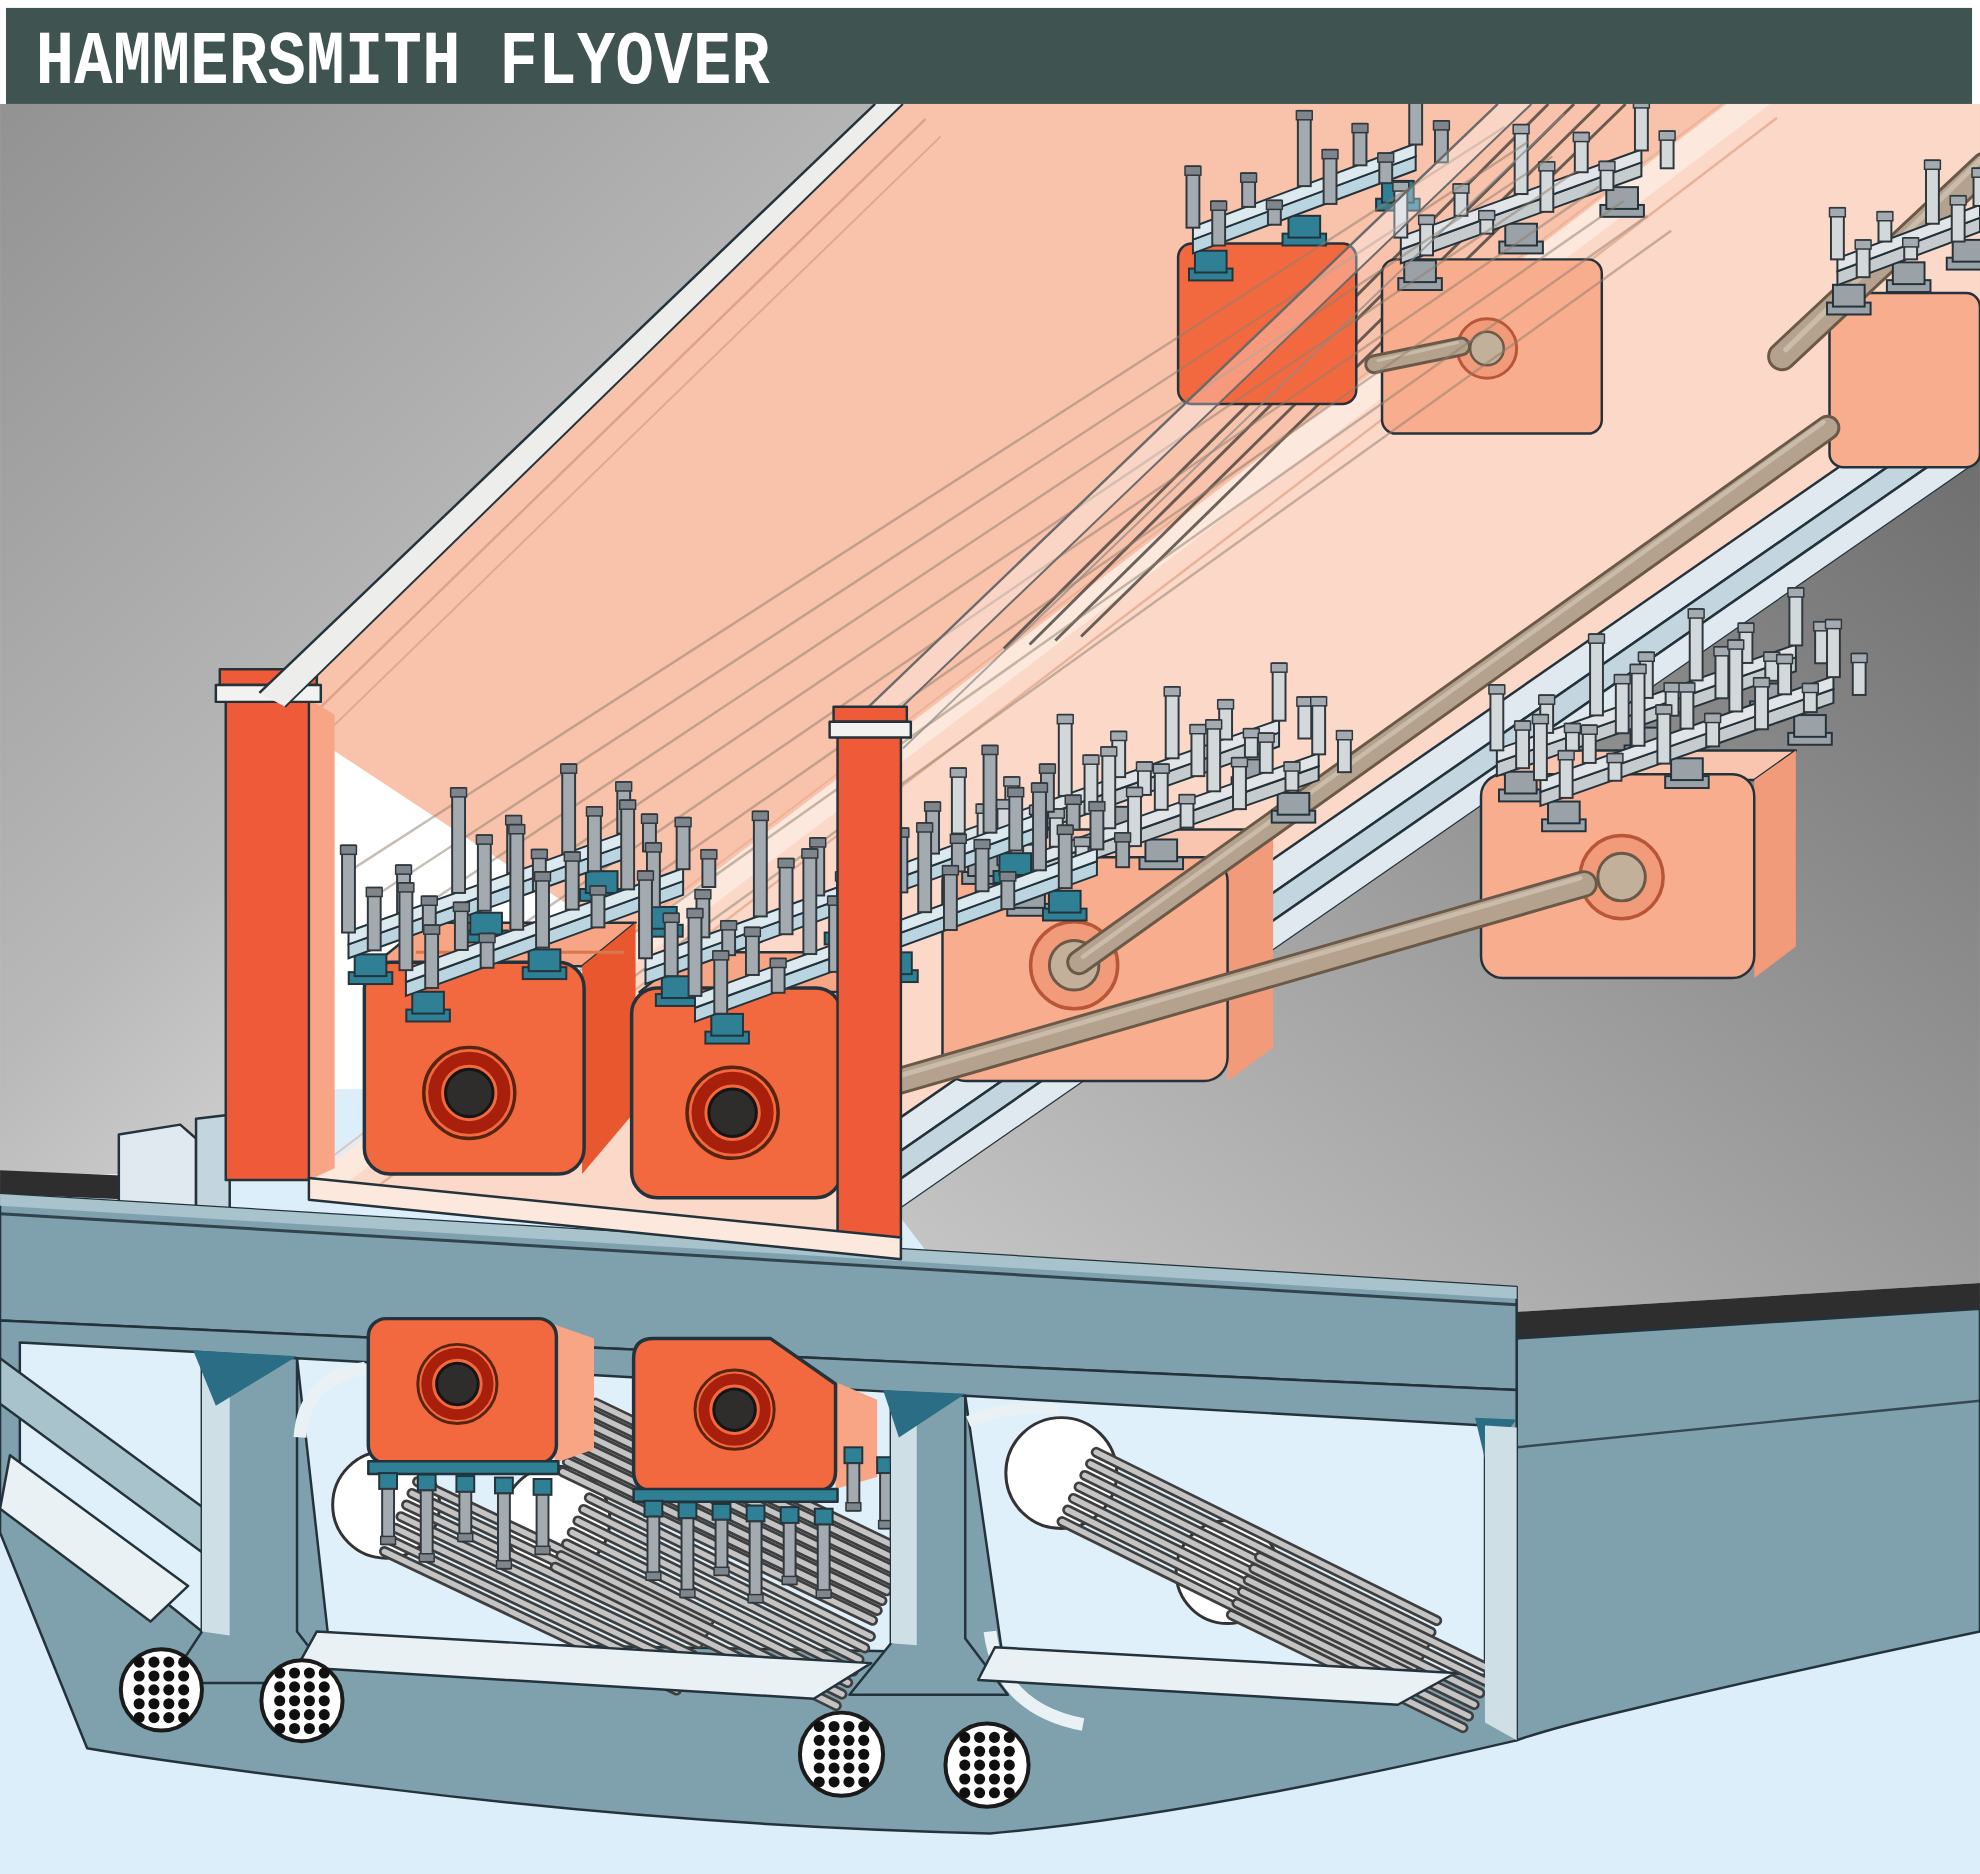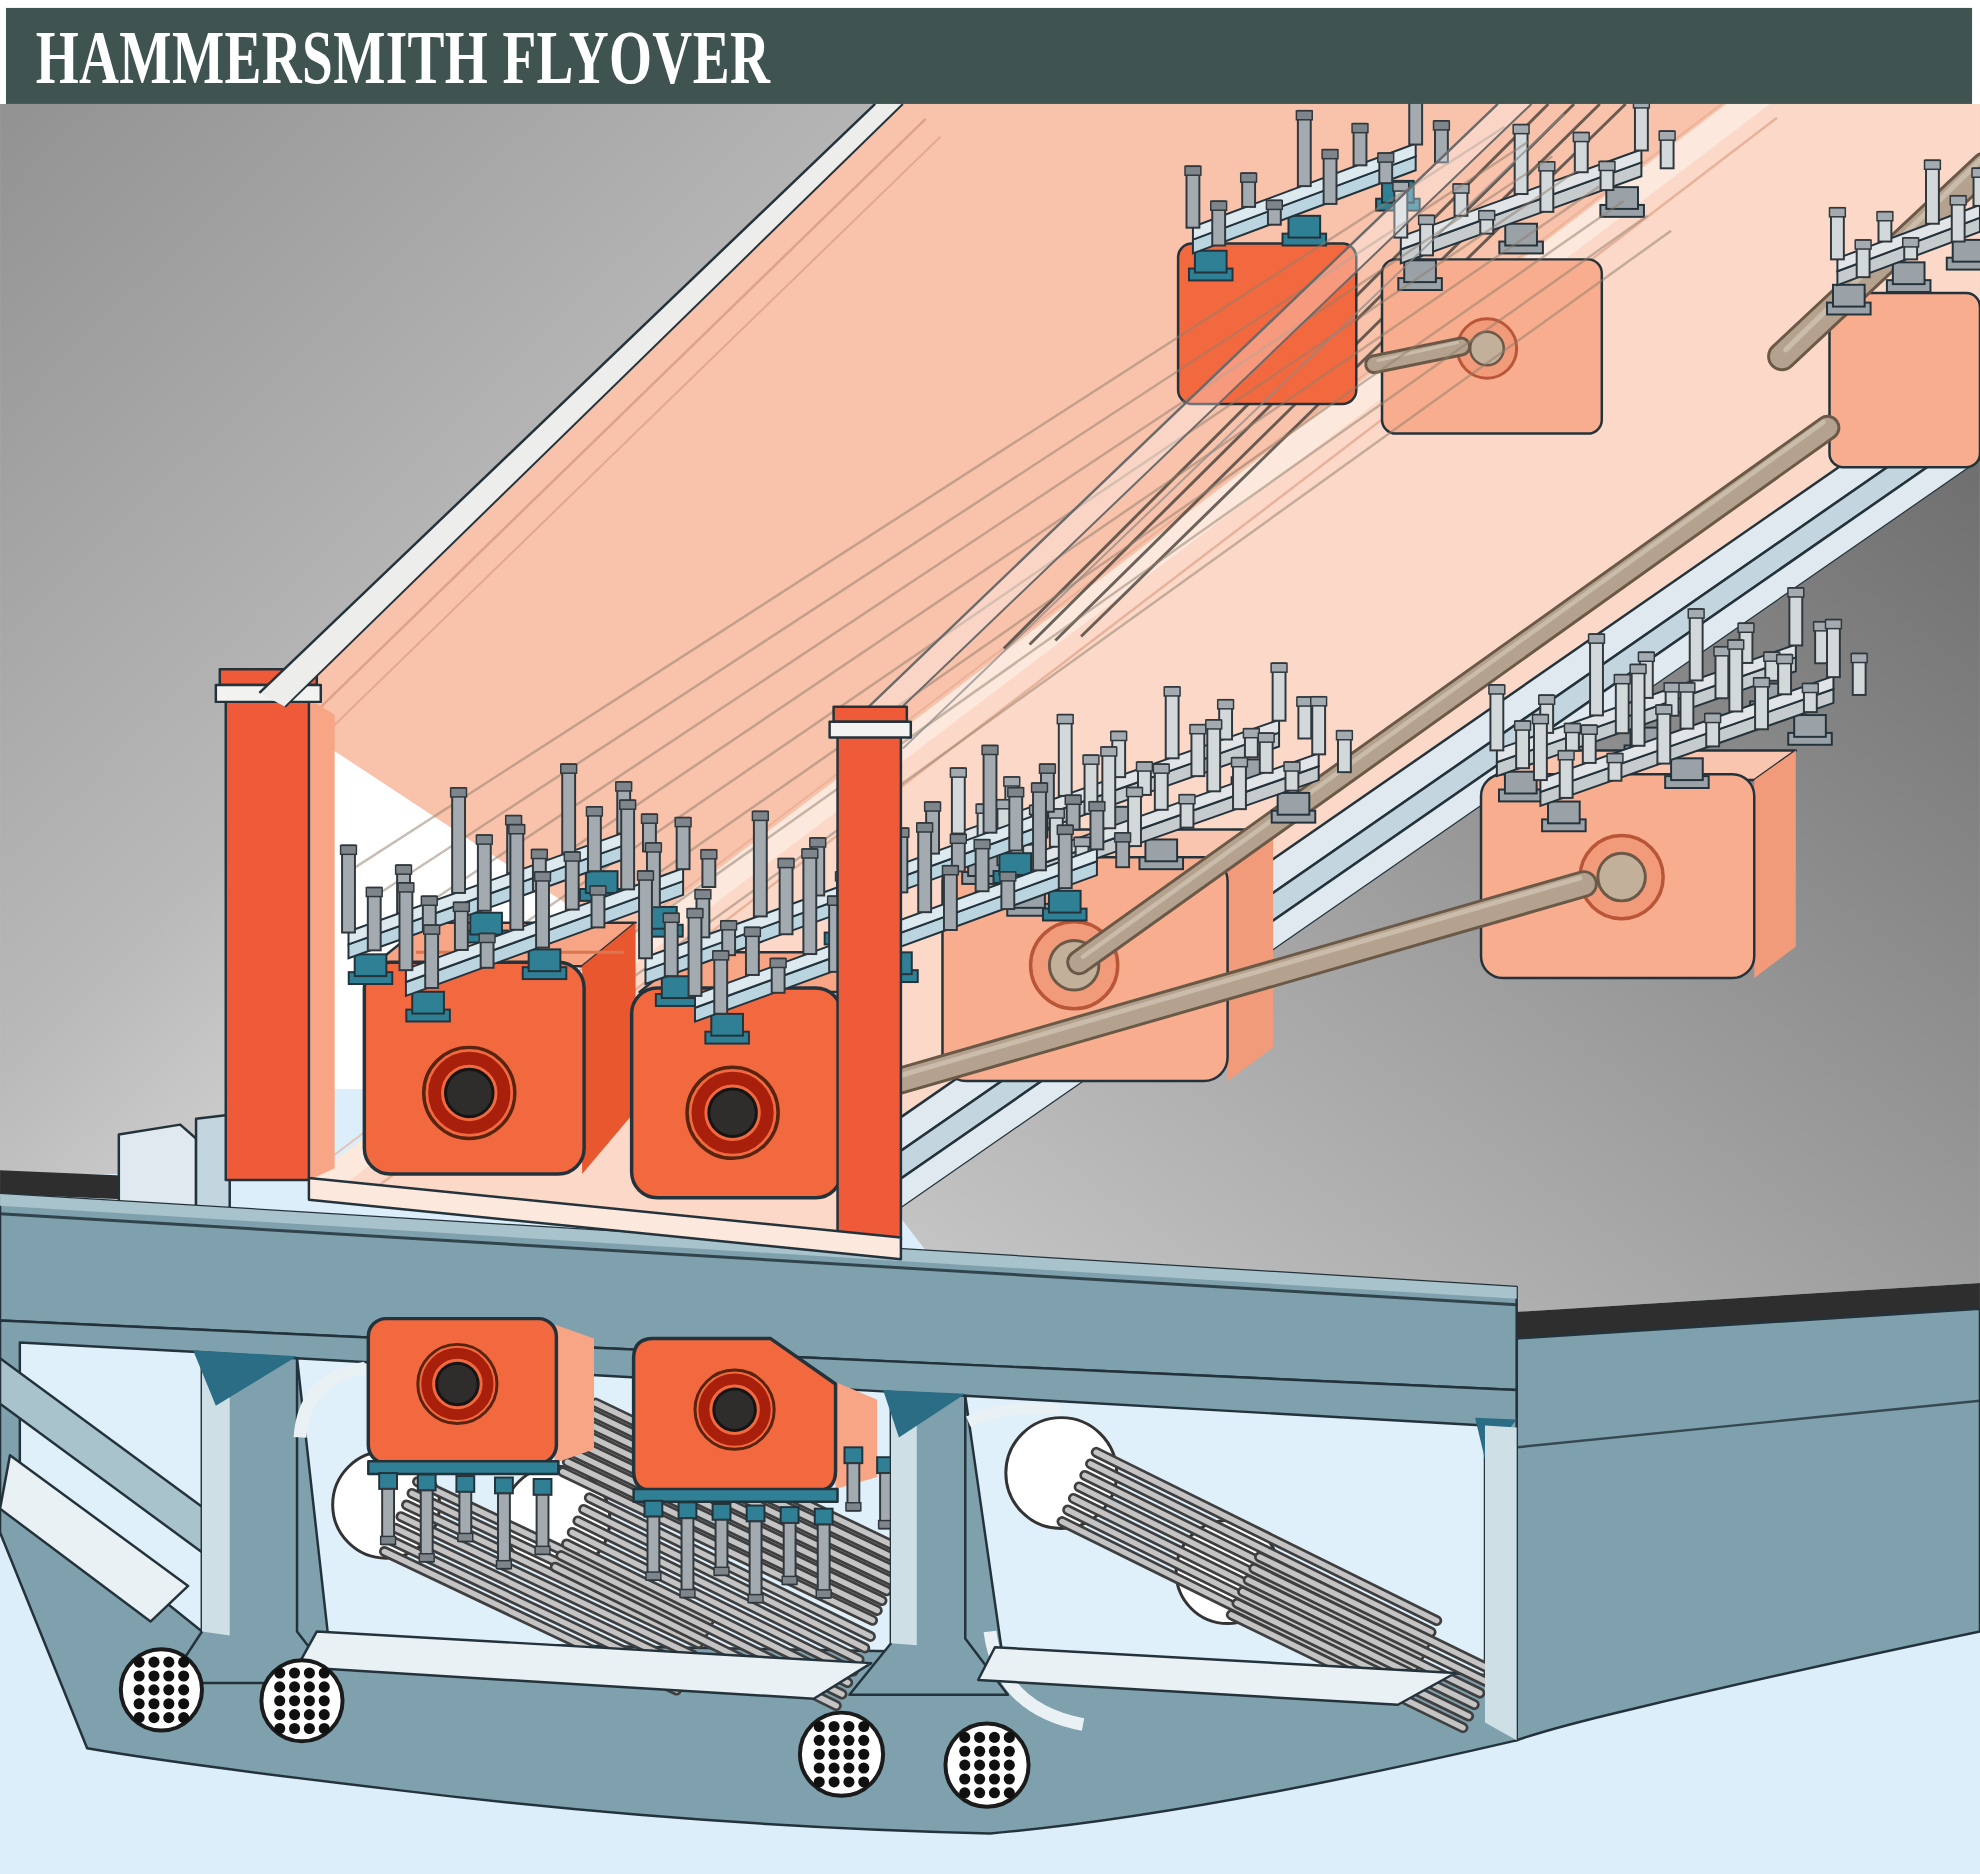--- a/index.html
+++ b/index.html
@@ -1,17 +1,17 @@
 <!DOCTYPE html>
 <html style="--header_bg: #3F5350; --title: #FFFFFF; --sky_dark: #8F8F8F; --sky_light: #EBEBEB; --road_dark: #6F6F6F; --road_light: #C2C2C2; --road_edge: #2E2E2E; --pale_blue: #DCEEF9; --opening: #DFF0FB; --girder: #7FA1AD; --girder_lt: #A9C3CC; --girder_edge: #CFDFE6; --girder_white: #EAF1F4; --girder_shadow: #2A6D84; --orange: #EF5B39; --orange_block: #F3693F; --orange_side: #E8572D; --block_top: #F8A585; --salmon_wall: #F8C2AB; --salmon_floor: #FBD8C7; --cream: #FCE8DC; --mid_block: #F7AD8E; --mid_block_lt: #FAC5AE; --mid_block_side: #F29B7B; --mid_ring: #B85637; --hole_black: #2E2D2B; --hole_red: #A81F0C; --rod: #B5A28E; --rod_dk: #6B5948; --pin: #A3ABB1; --pin_lt: #D3D8DB; --pin_cap: #7E868C; --teal: #2F7F95; --rail_blue: #BAD5E0; --rail_blue_lt: #DCE9EF; --rail_gray: #C6CBCE; --rail_gray_dk: #9AA1A7; --kerb_lt: #DFE9EF; --kerb_md: #C3D5DF; --cable: #C4C4C4; --cable_dk: #3F3F3F; --white_cap: #F2F2F0; --outline: #24333B;"><head>
 <meta charset="utf-8">
 <style>
   html,body{margin:0;padding:0;background:#fff;}
   #stage{position:relative;width:1980px;height:1874px;background:#fff;overflow:hidden;
-         font-family:Liberation Serif, serif;}
+         font-family:Liberation Mono, monospace;}
   svg{display:block}
   .o{stroke:var(--outline);stroke-width:2.5;stroke-linejoin:round;stroke-linecap:round}
   .o3{stroke:var(--outline);stroke-width:3.5;stroke-linejoin:round}
   .nf{fill:none}
   text.title{font-weight:bold;font-size:77px;fill:var(--title);letter-spacing:.5px}
 </style>
 </head>
 <body>
 
 <div id="stage">

